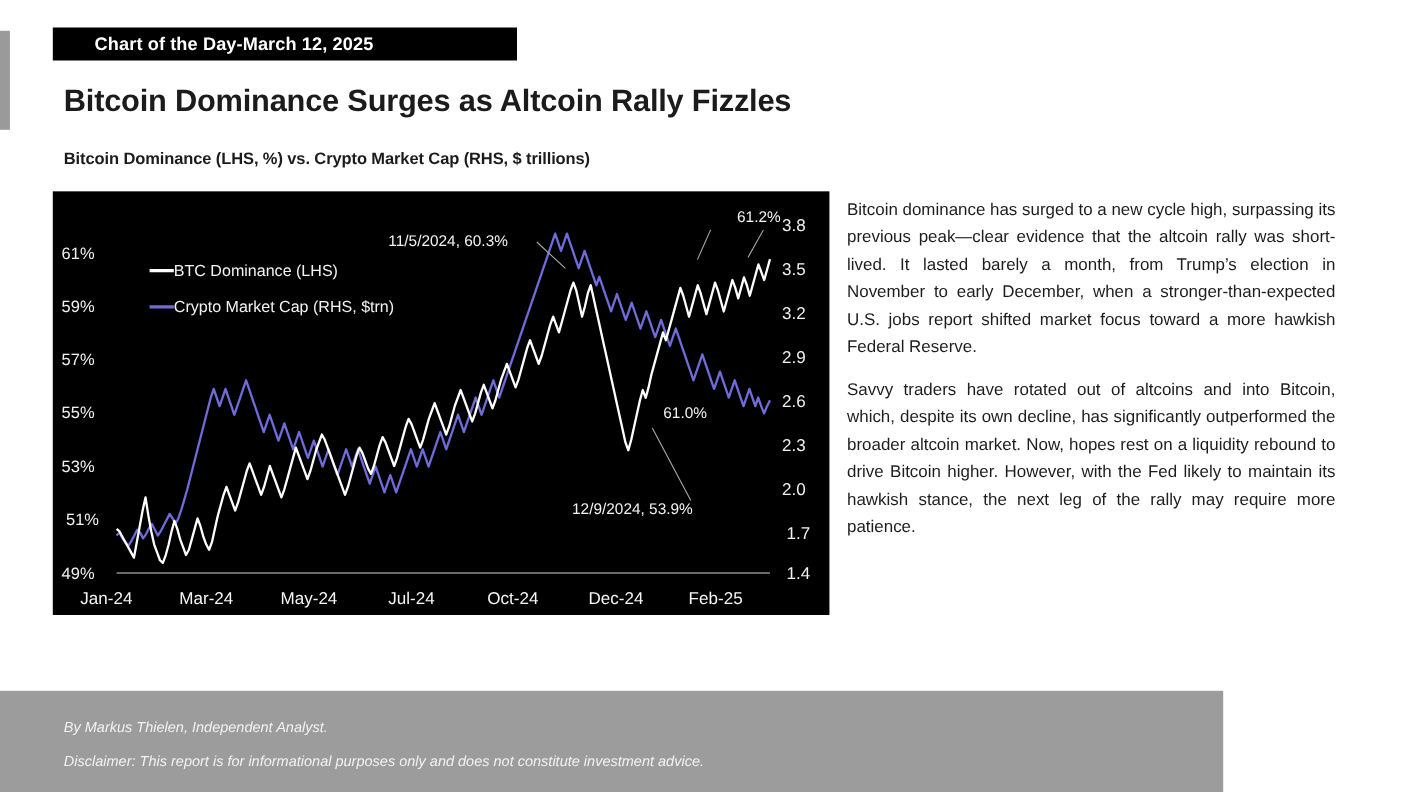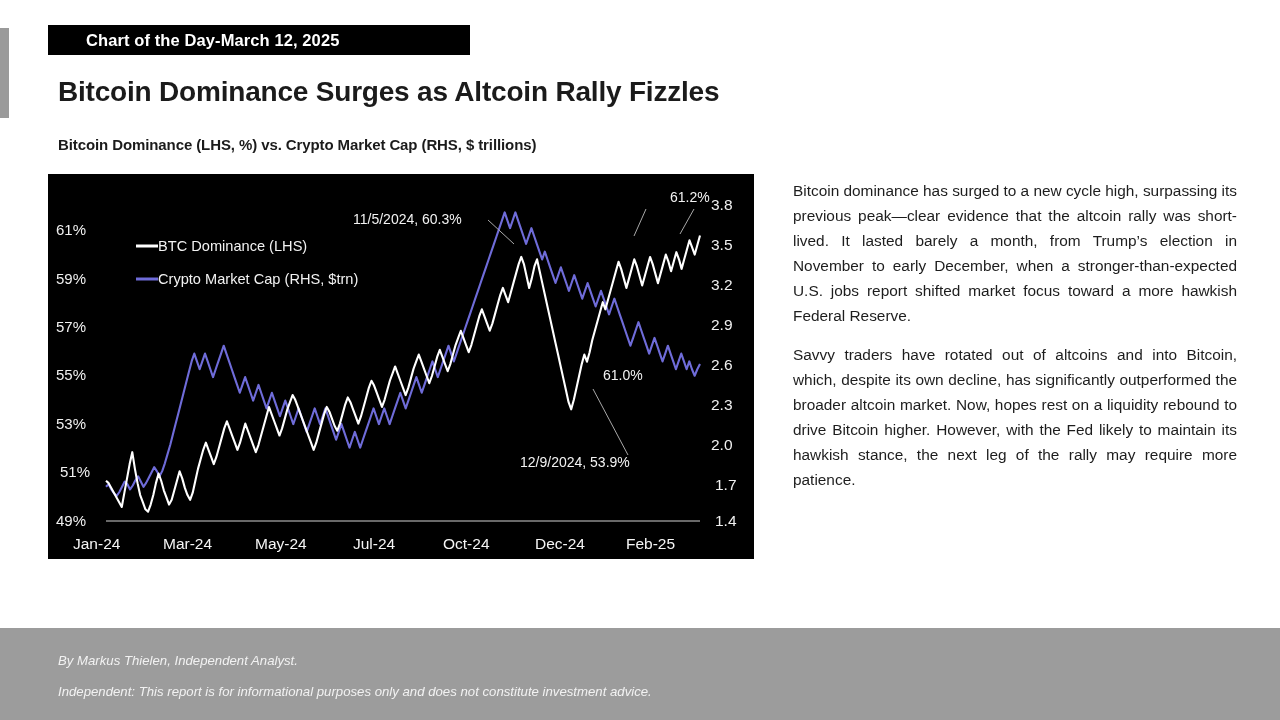--- a/index.html
+++ b/index.html
@@ -53,36 +53,35 @@
     width: 706px; height: 385px;
     background: #000000;
     overflow: hidden;
   }
   .chart-svg { position: absolute; left:0; top:0; width: 706px; height: 385px; }
 
   
   .commentary {
     position: absolute; left: 770px; top: 178px;
     width: 444px;
-    margin-left: 23px;
   }
   .commentary p {
     color: #1d1d1d;
     font-size: 15.4px;
     line-height: 25px;
     text-align: justify;
     text-justify: inter-word;
     margin-bottom: 14px;
   }
   .commentary p:last-child { margin-bottom: 0; }
 
   
   .footer {
     position: absolute; left: 0; top: 628px;
-    width: 1280px; height: 92px;
+    width: 1112px; height: 92px;
     background: #9c9c9c;
   }
   .footer-line {
     position: absolute; left: 58px;
     color: #f2f2f2;
     font-style: italic;
     font-size: 13.2px;
     white-space: nowrap;
   }
   .footer-author { top: 25px; }
@@ -176,16 +175,16 @@
     </svg>
   </div>
 
   <div class="commentary">
     <p>Bitcoin dominance has surged to a new cycle high, surpassing its previous peak—clear evidence that the altcoin rally was short-lived. It lasted barely a month, from Trump’s election in November to early December, when a stronger-than-expected U.S. jobs report shifted market focus toward a more hawkish Federal Reserve.</p>
     <p>Savvy traders have rotated out of altcoins and into Bitcoin, which, despite its own decline, has significantly outperformed the broader altcoin market. Now, hopes rest on a liquidity rebound to drive Bitcoin higher. However, with the Fed likely to maintain its hawkish stance, the next leg of the rally may require more patience.</p>
   </div>
 
   <div class="footer">
     <div class="footer-line footer-author">By Markus Thielen, Independent Analyst.</div>
-    <div class="footer-line footer-disclaimer">Independent: This report is for informational purposes only and does not constitute investment advice.</div>
+    <div class="footer-line footer-disclaimer">Disclaimer: This report is for informational purposes only and does not constitute investment advice.</div>
   </div>
 
 </div>
 
 </body></html>

